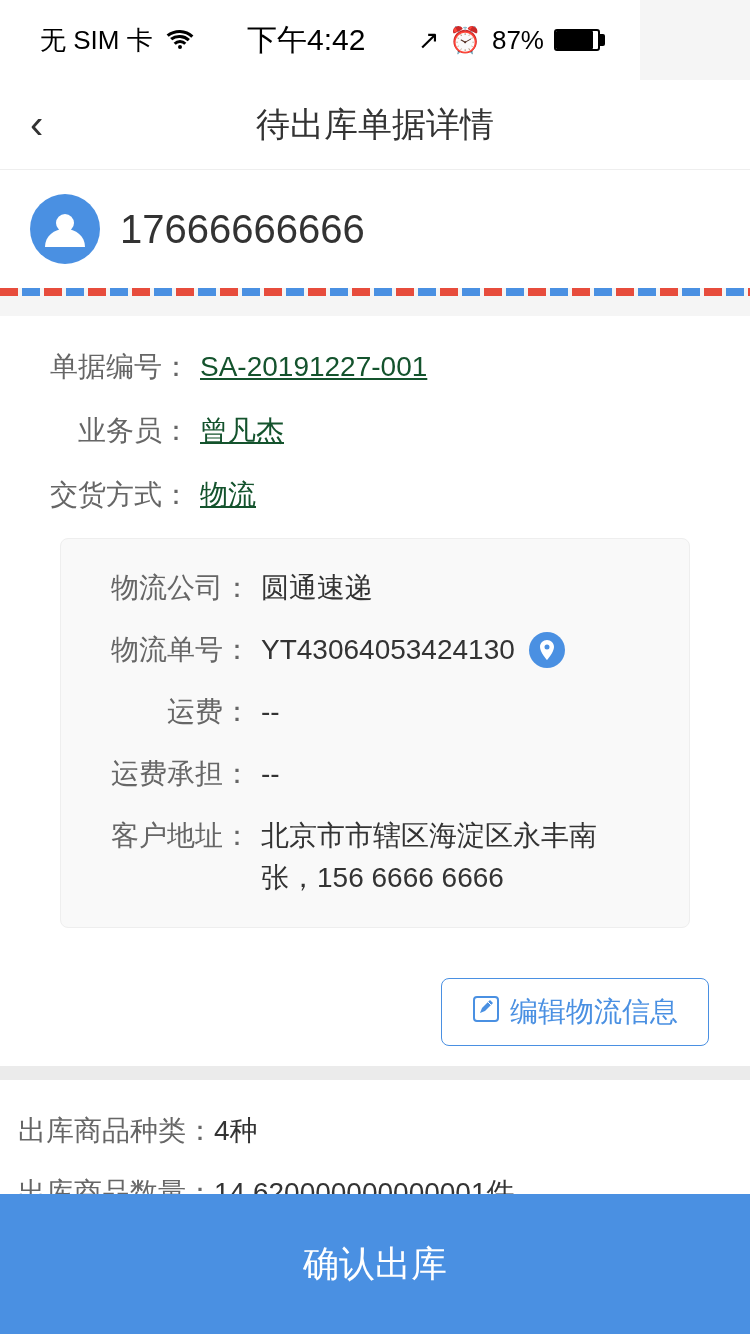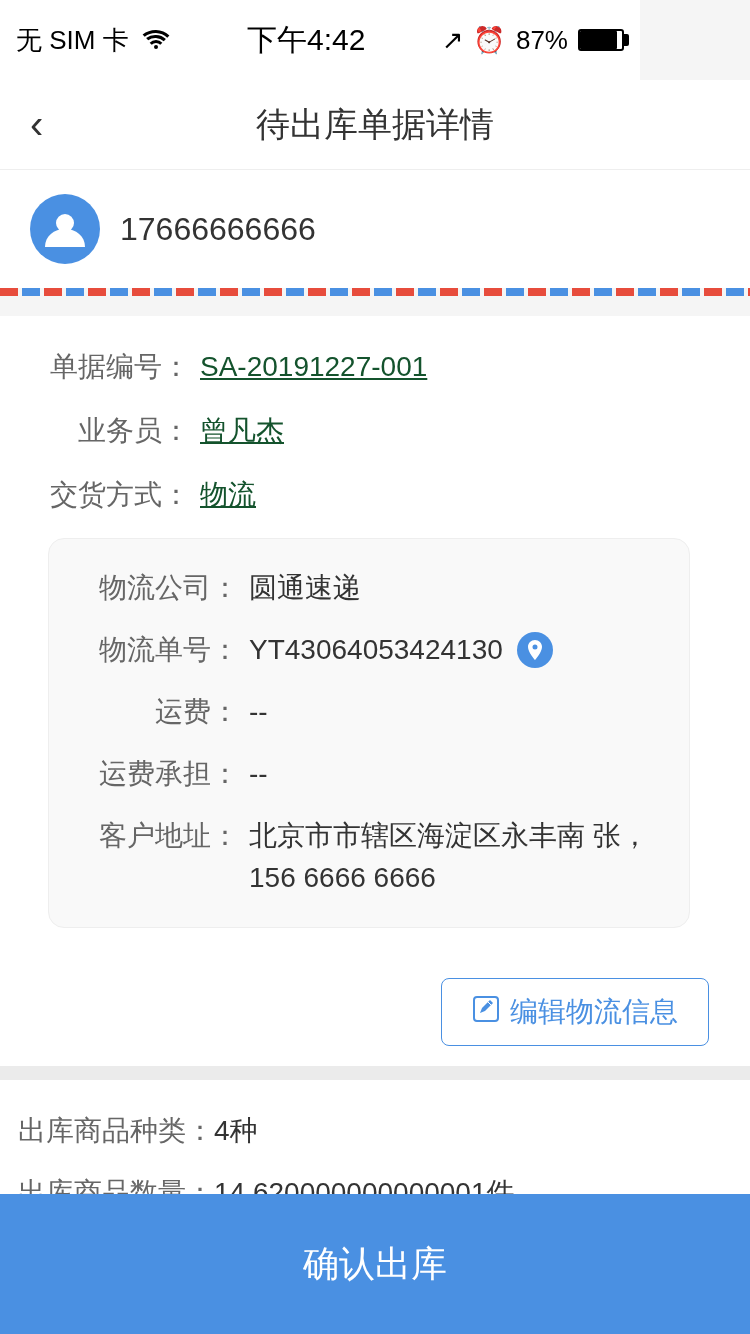--- a/index.html
+++ b/index.html
@@ -15,21 +15,21 @@
     }
 
     
     .status-bar {
       width: 640px;
       height: 80px;
       background: #fff;
       display: flex;
       align-items: center;
       justify-content: space-between;
-      padding: 0 16px;
+      padding: 0 40px;
       font-size: 26px;
       color: #000;
     }
     .status-left {
       display: flex;
       align-items: center;
       gap: 12px;
     }
     .status-center {
       font-size: 30px;
@@ -112,21 +112,21 @@
       height: 70px;
       border-radius: 50%;
       background: #4a90e2;
       display: flex;
       align-items: center;
       justify-content: center;
       flex-shrink: 0;
     }
     .avatar svg { width: 44px; height: 44px; fill: #fff; }
     .customer-phone {
-      font-size: 32px;
+      font-size: 40px;
       font-weight: 500;
       color: #333;
     }
 
     
     .dashed-line {
       height: 8px;
       background: repeating-linear-gradient(
         90deg,
         #e74c3c 0px, #e74c3c 18px,
@@ -161,22 +161,22 @@
       color: #14532d;
       margin-left: 10px;
       flex: 1;
       text-decoration: underline;
     }
 
     
     .logistics-card {
       background: #f9f9f9;
       border: 1px solid #eee;
-      border-radius: 16px;
-      margin: 20px 30px 0 18px;
+      border-radius: 8px;
+      margin: 20px 30px 0 30px;
       padding: 28px 30px;
     }
     .logistics-row {
       display: flex;
       align-items: flex-start;
       margin-bottom: 20px;
       font-size: 28px;
       line-height: 1.5;
     }
     .logistics-row:last-child { margin-bottom: 0; }

